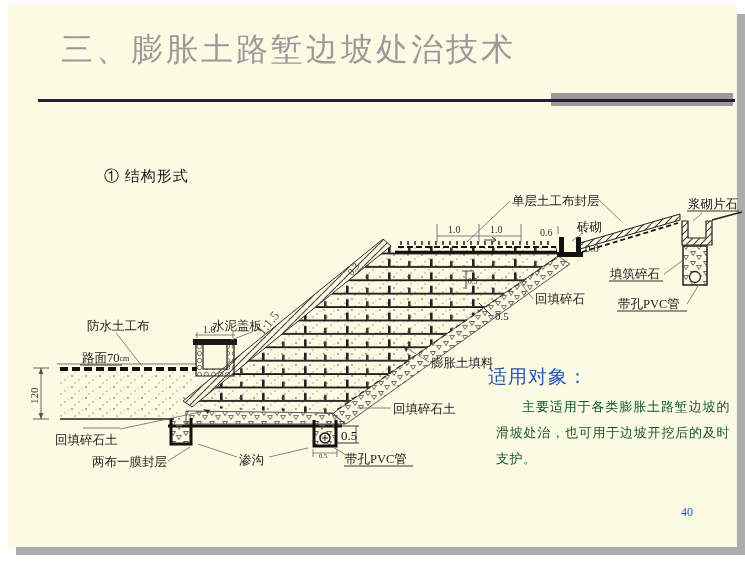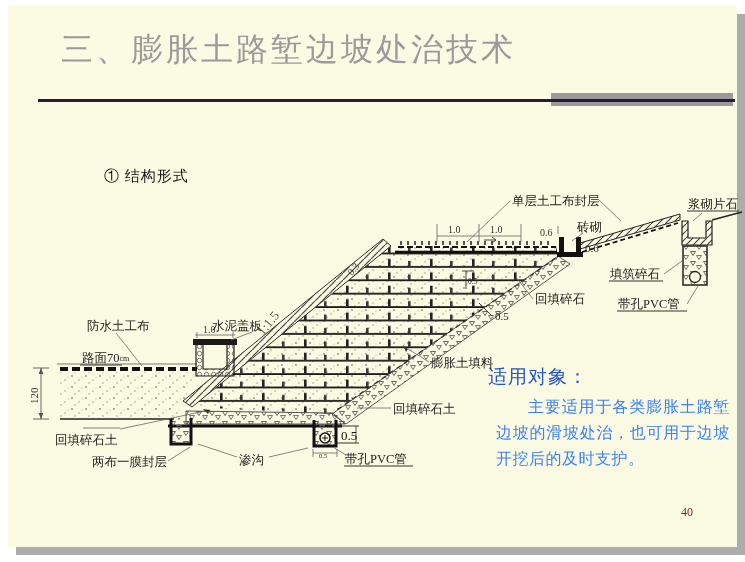--- a/index.html
+++ b/index.html
@@ -7,23 +7,23 @@
          font-family:"Liberation Serif","DejaVu Serif",serif;}
   #slide{position:absolute;left:8px;top:5px;width:729px;height:542px;background:#fbfbe3;}
   .shadow{background:#acacac;position:absolute;}
   #title{position:absolute;left:40px;top:28px;font-size:32px;letter-spacing:3px;color:#9a9a9a;white-space:nowrap;margin-left:21px;}
   #rule-block{position:absolute;left:551px;top:93px;width:182px;height:13px;background:#9a9a9a;}
   #rule-line{position:absolute;left:38px;top:99px;width:697px;height:3px;background:#2e1a33;}
   #heading{position:absolute;left:44px;top:114px;font-size:19px;color:#141414;letter-spacing:1px;}
   #heading b{font-family:"Liberation Serif",serif;}
   #subheading{position:absolute;left:59px;top:167px;font-size:15px;color:#141414;letter-spacing:1px;margin-left:45px;}
   #callout-label{position:absolute;left:488px;top:364px;font-size:19px;color:#2453c4;letter-spacing:1px;}
-  #callout-body{position:absolute;left:496px;top:394px;width:234px;font-size:16px;line-height:26px;
-                color:#3b82f6;text-align:justify;text-indent:2em;letter-spacing:0.5px;}
-  #page-num{position:absolute;left:681px;top:505px;font-size:12px;color:#7f1d1d;}
+  #callout-body{position:absolute;left:496px;top:394px;width:234px;font-size:13px;line-height:26px;
+                color:#14532d;text-align:justify;text-indent:2em;letter-spacing:0.5px;}
+  #page-num{position:absolute;left:681px;top:505px;font-size:12px;color:#1d4ed8;}
   svg text{font-family:"Liberation Serif","DejaVu Serif",serif;fill:#222;}
   .lbl{font-size:12.5px;}
   .dim{font-size:10px;fill:#333;}
 </style>
 </head>
 <body>
 
 <div id="stage">
   <div id="slide"></div>
   <div class="shadow" style="left:737px;top:14px;width:8px;height:541px;"></div>

